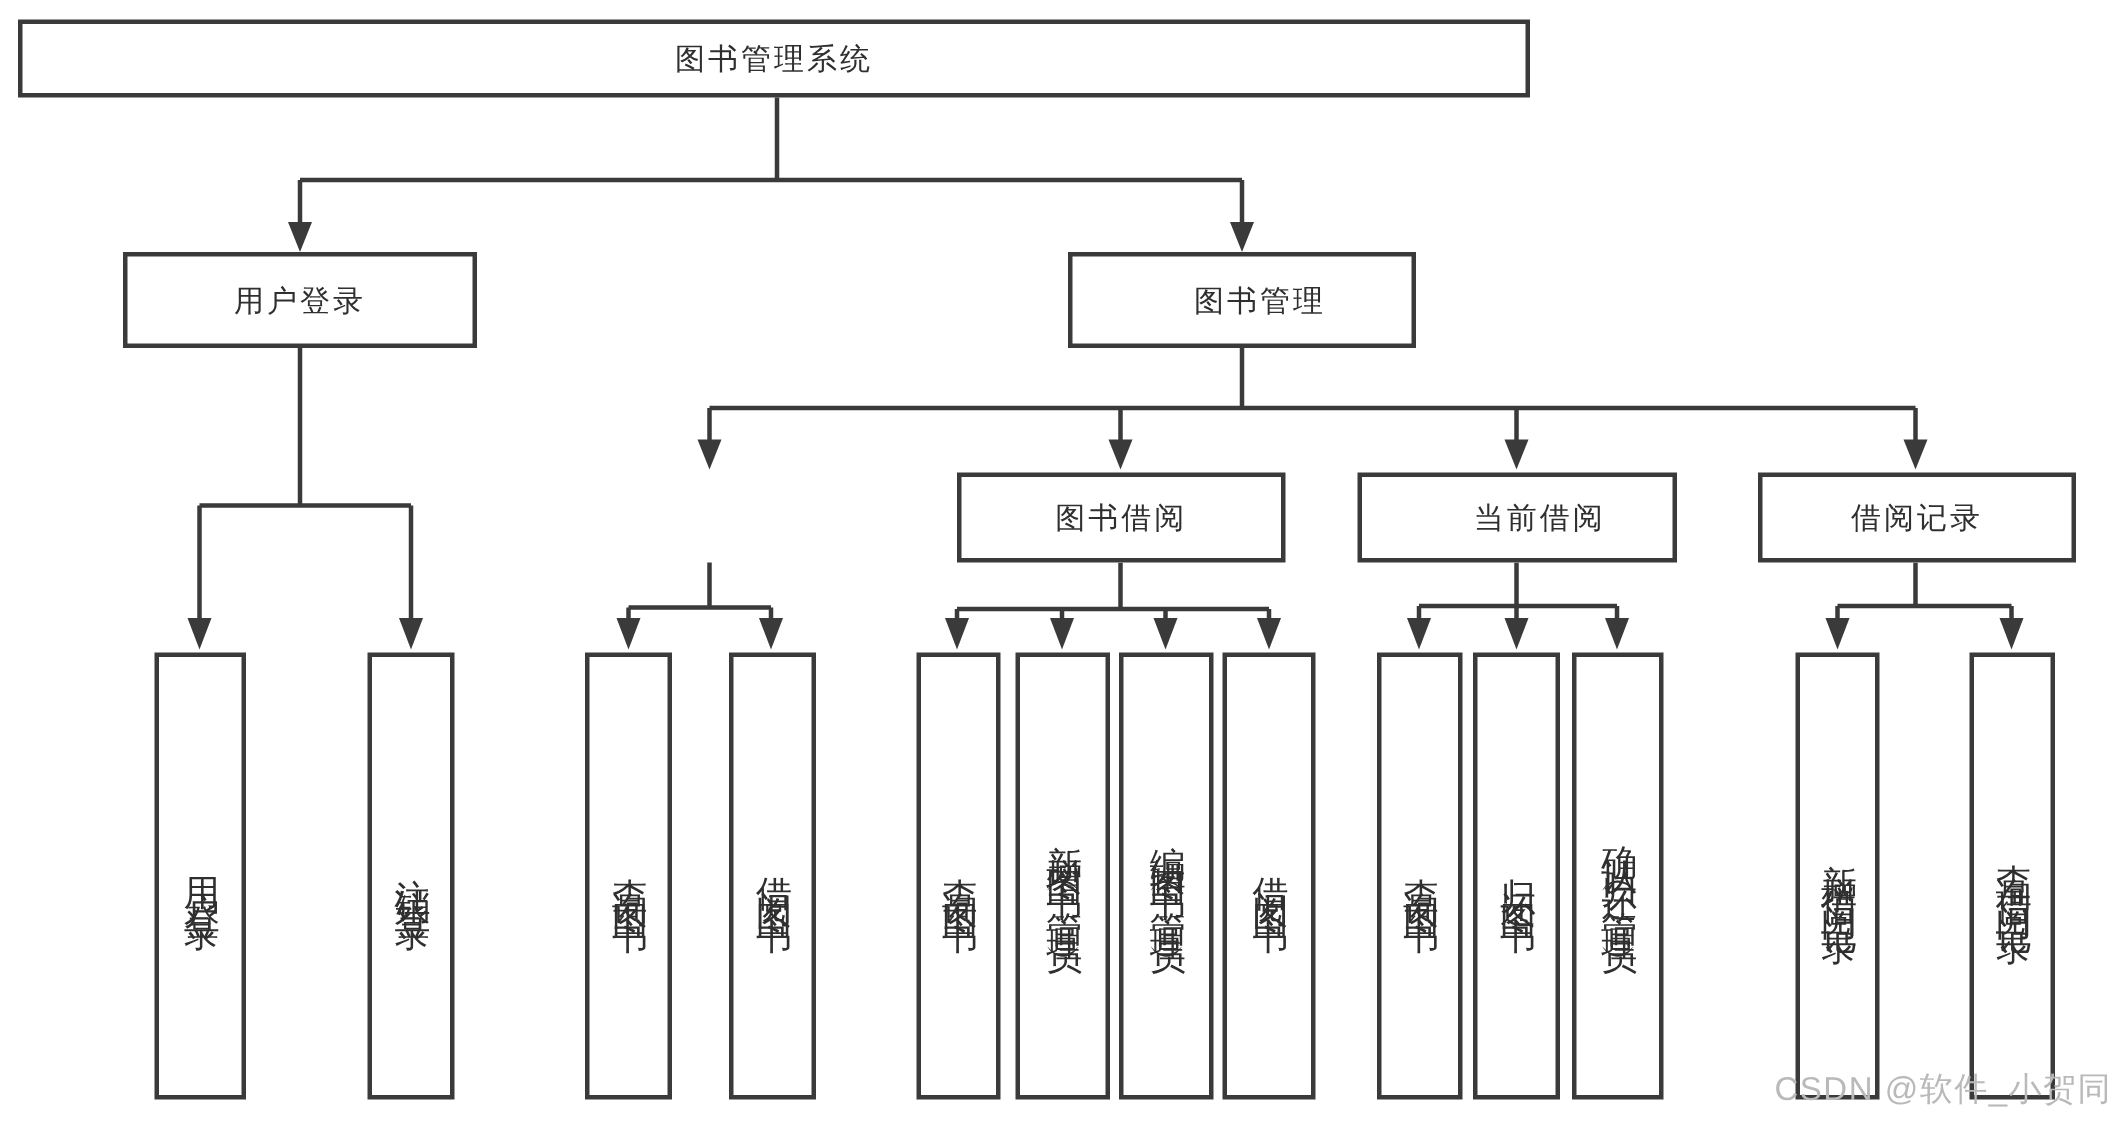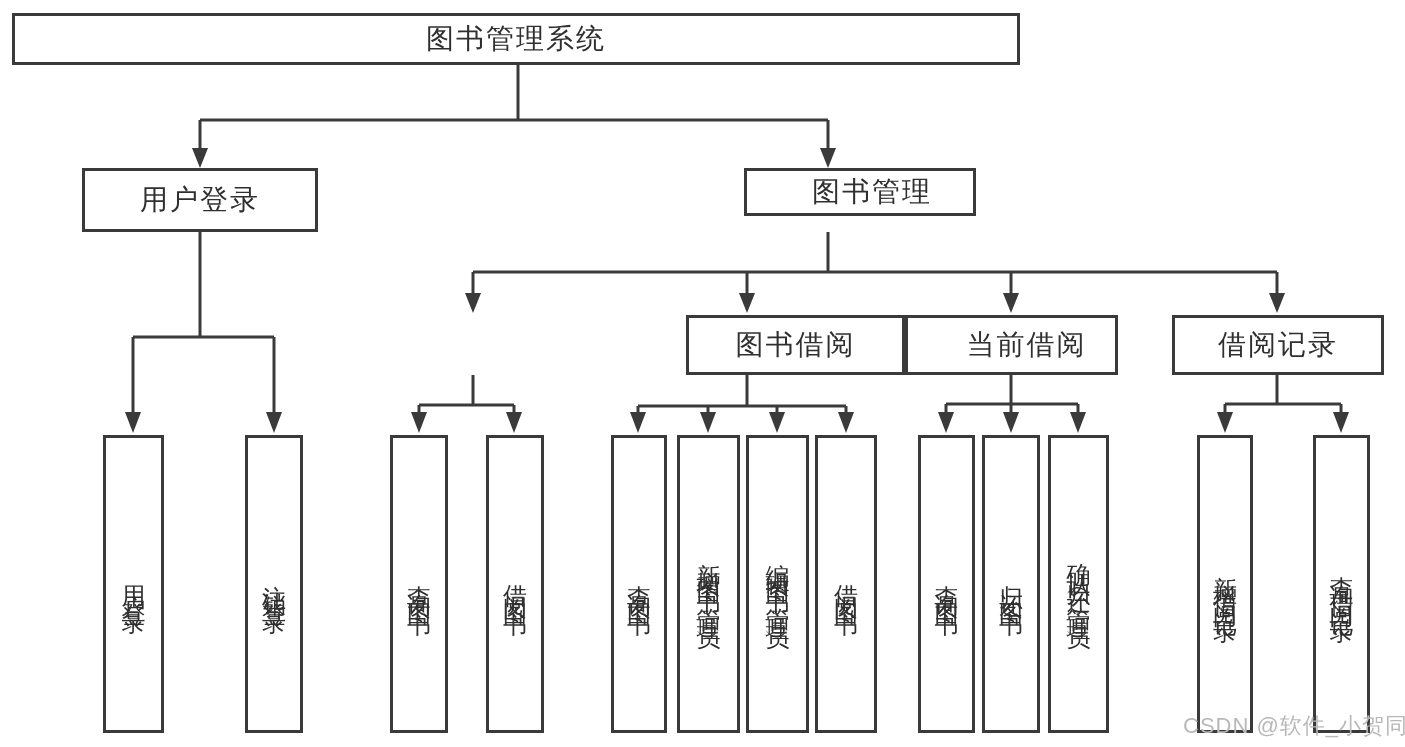--- a/index.html
+++ b/index.html
@@ -20,21 +20,21 @@
   .node {
     position: absolute;
     box-sizing: border-box;
     border: 3px solid #3a3a3a;
     background: #ffffff;
     display: flex;
     align-items: center;
     justify-content: center;
     color: #2f2f2f;
   }
-  .node.h { font-size: 28px; letter-spacing: 2px; white-space: nowrap; }
+  .node.h { font-size: 20px; letter-spacing: 2px; white-space: nowrap; }
   .node.v span {
     writing-mode: vertical-rl;
     text-orientation: mixed;
     letter-spacing: 9px;
     line-height: 1;
     font-size: 24px;
     color: #2f2f2f;
   }
   .watermark {
     position: absolute;
@@ -126,23 +126,23 @@
       <path d="M1225 404 V414"></path>
         <polygon points="1217,412 1233,412 1225,433"></polygon>
       <path d="M1341 404 V414"></path>
         <polygon points="1333,412 1349,412 1341,433"></polygon>
     </g>
   </svg>
 
   <div class="node h" style="left:12px; top:13px; width:1008px; height:52px;">图书管理系统</div>
 
   <div class="node h" style="left:82px; top:168px; width:236px; height:64px;">用户登录</div>
-  <div class="node h" style="left:744px; top:168px; width:232px; height:48px;padding-left:24px;">图书管理</div>
+  <div class="node h" style="left:712px; top:168px; width:232px; height:64px;padding-left:24px;">图书管理</div>
 
-  <div class="node h" style="left:638px; top:315px; width:219px; height:60px;margin-left:48px;">图书借阅</div>
+  <div class="node h" style="left:638px; top:315px; width:219px; height:60px;">图书借阅</div>
   <div class="node h" style="left:905px; top:315px; width:213px; height:60px;padding-left:30px;">当前借阅</div>
   <div class="node h" style="left:1172px; top:315px; width:212px; height:60px;">借阅记录</div>
 
   <div class="node v" style="left:103px; top:435px; width:61px; height:298px;">
       <span>用户登录</span>
     </div>
   <div class="node v" style="left:245px; top:435px; width:58px; height:298px;">
       <span>注销登录</span>
     </div>
 

